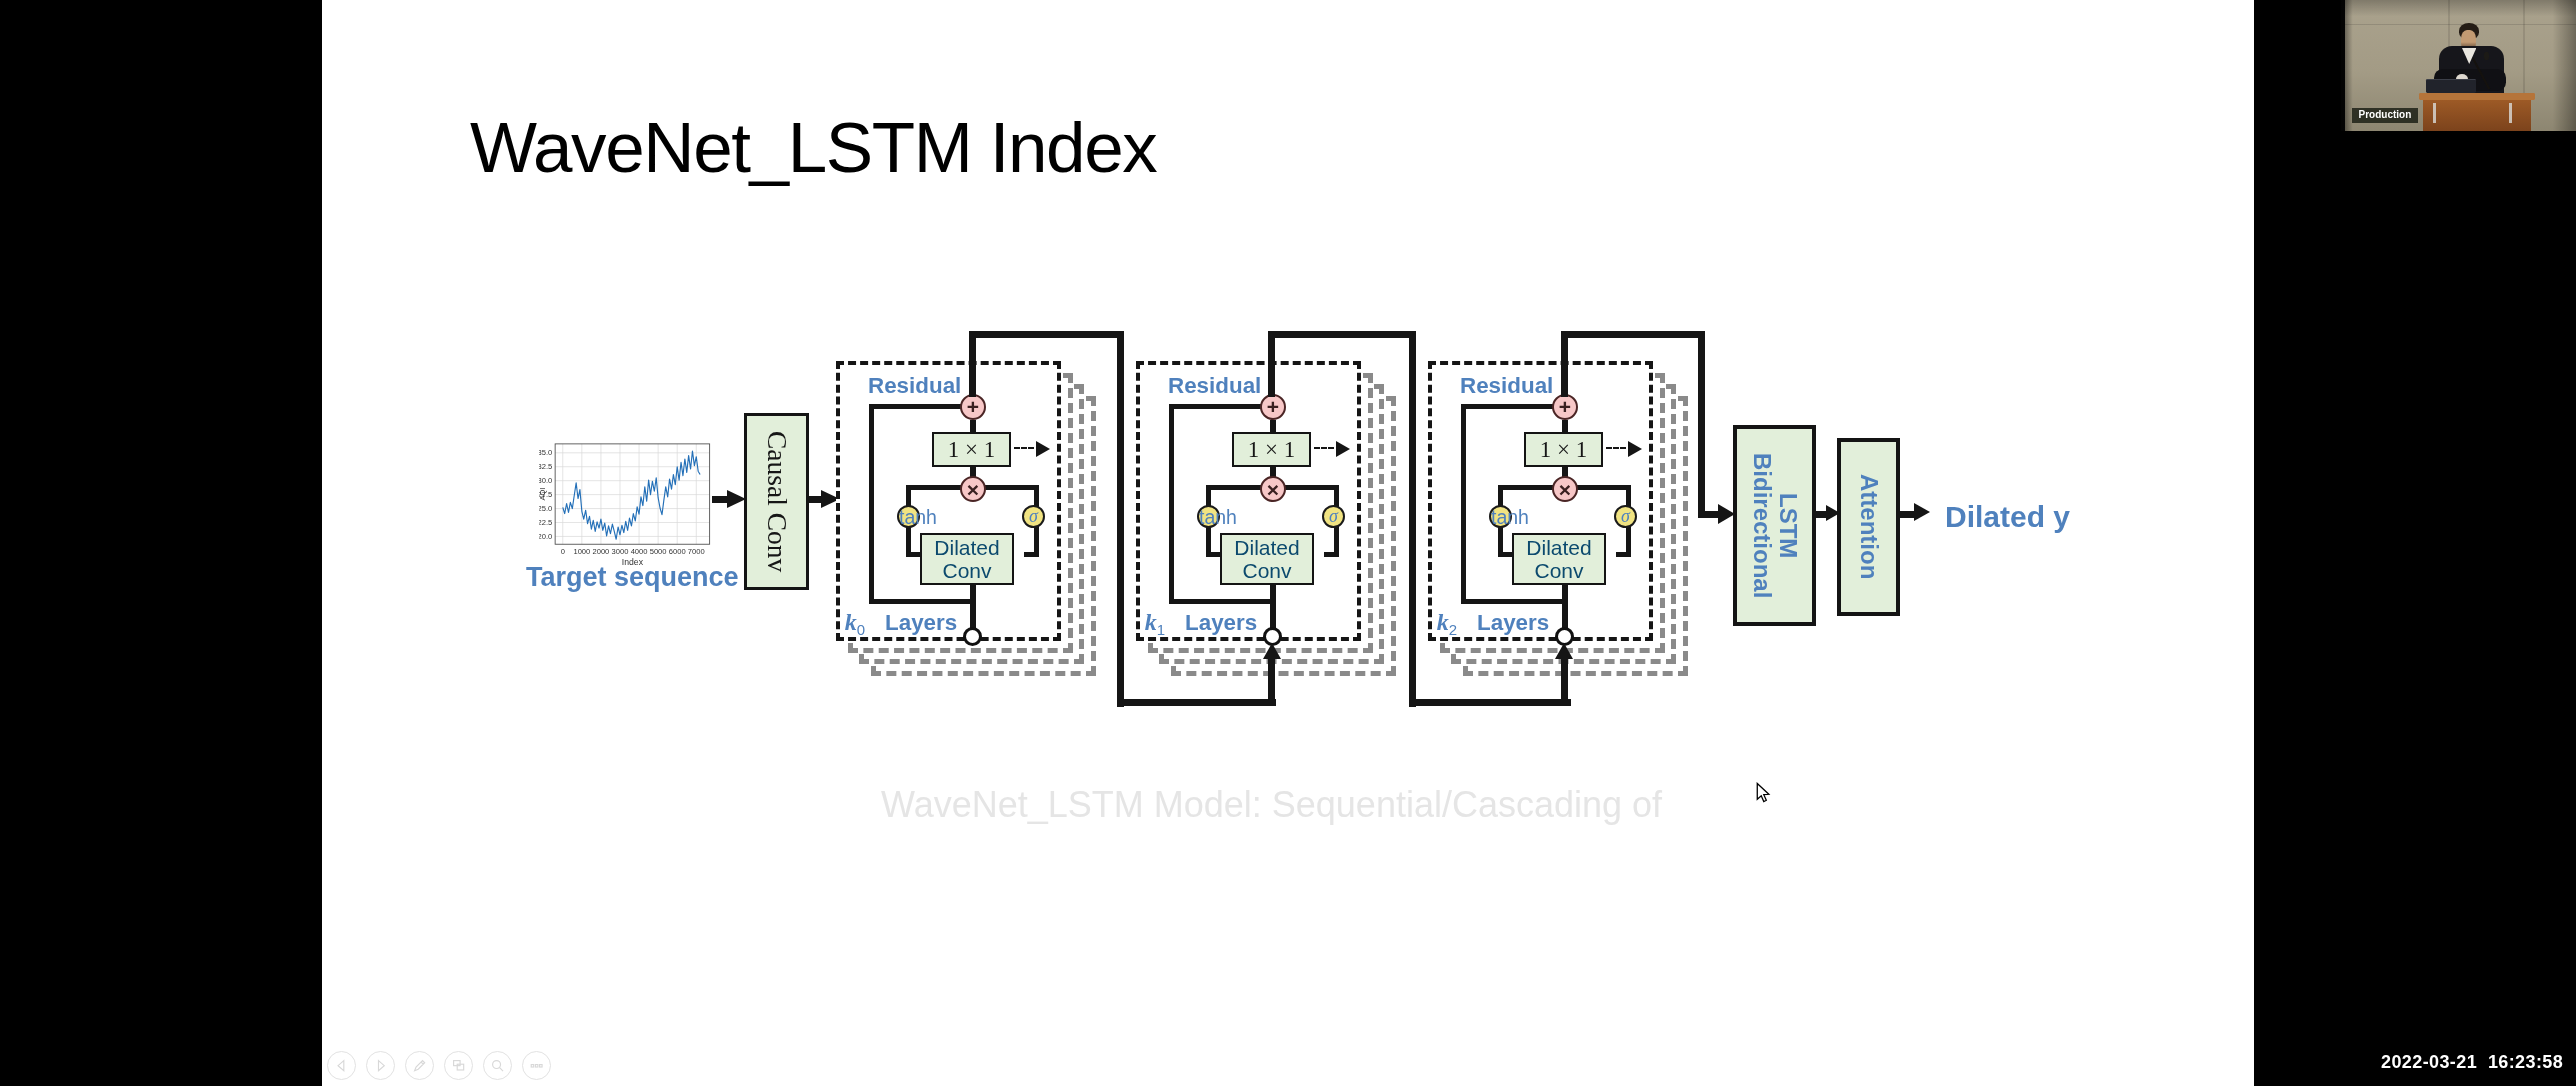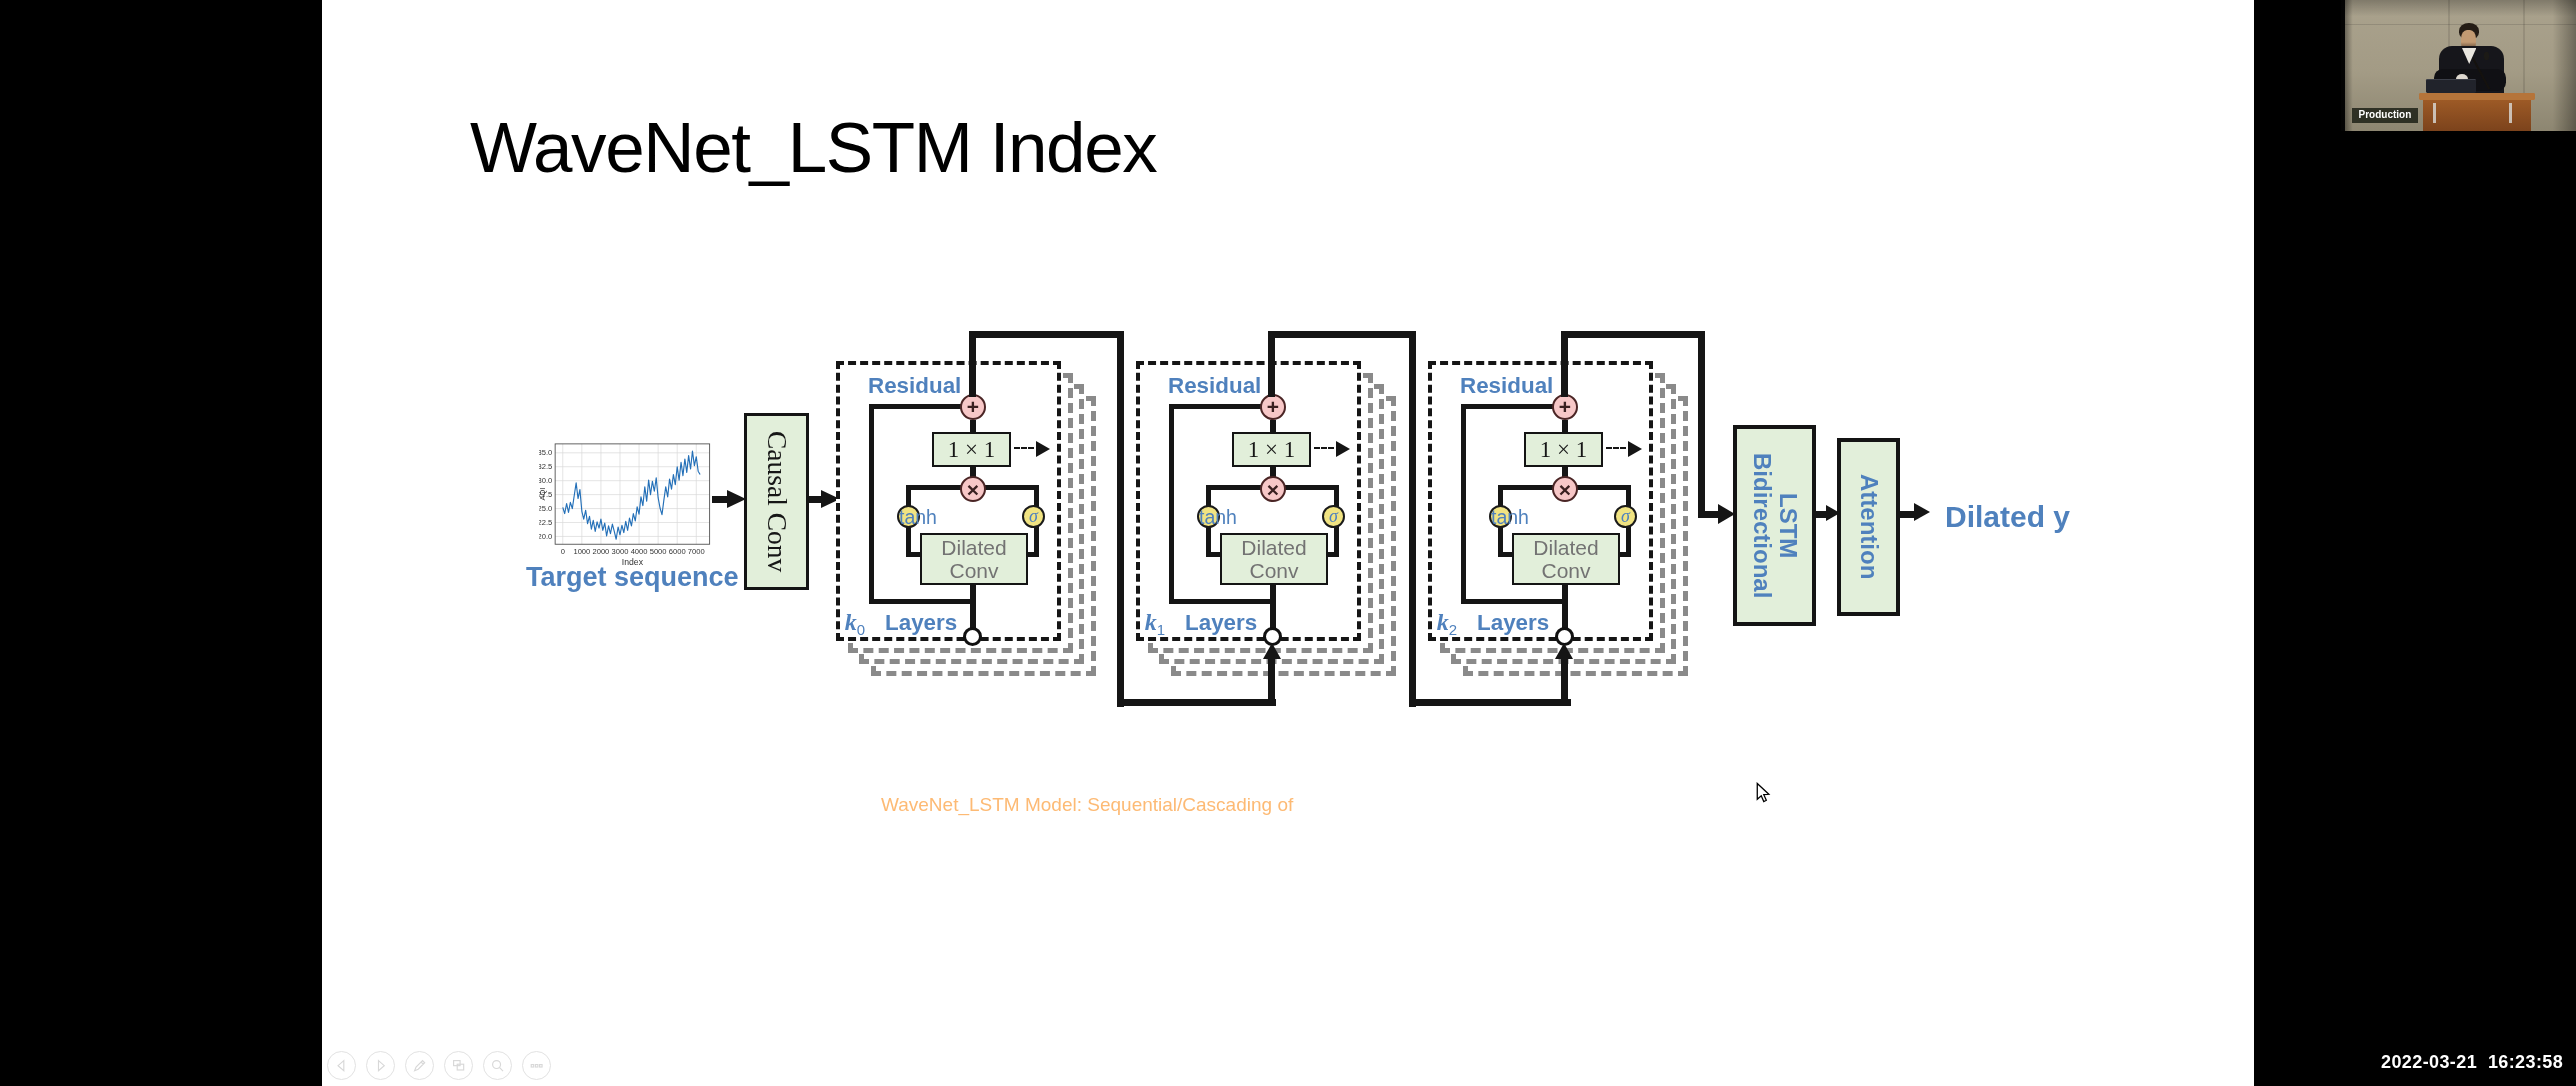--- a/index.html
+++ b/index.html
@@ -5,21 +5,21 @@
   :root{
     --box-fill:#e2efda; --pink-fill:#f7c7c7; --yellow-fill:#f0e382;
     --label-blue:#4f81bd; --echo-gray:#8a8a8a; --line-black:#151515;
   }
   *{margin:0;padding:0;box-sizing:border-box}
   html,body{width:2576px;height:1086px;background:#000;overflow:hidden;
     font-family:"Liberation Sans",sans-serif;position:relative}
   .abs{position:absolute}
   
   #slide{left:322px;top:0;width:1932px;height:1086px;background:#fff}
-  #caption{left:881px;top:782px;font-size:19px;line-height:45px;color:#fdba74}
+  #caption{left:881px;top:782px;font-size:36px;line-height:45px;color:#e5e5e5}
   
   .ln{position:absolute;background:var(--line-black)}
   .ah{position:absolute;width:0;height:0}
   .gbox{position:absolute;background:var(--box-fill);border:3.6px solid #141414}
   
   #plotwrap{left:539px;top:428px;width:181px;height:148px}
   #input-label{left:526px;top:562px;font-size:27px;font-weight:bold;color:var(--label-blue);white-space:nowrap}
   
   #causal{left:744px;top:413px;width:65px;height:177px;display:flex;align-items:center;justify-content:center}
   #causal span{writing-mode:vertical-lr;font-family:"Liberation Serif",serif;font-size:27.5px;color:#161616;white-space:nowrap}
@@ -32,22 +32,22 @@
   .node{position:absolute;border-radius:50%;display:flex;align-items:center;justify-content:center}
   .wb-plus,.wb-times{left:124px;top:32.5px;width:26px;height:26px;background:var(--pink-fill);border:2.9px solid #4a2525;
      color:#3a2020;font-size:21px;font-weight:bold;line-height:1}
   .wb-times{top:115px}
   .wb-gate{width:23px;height:23px;background:var(--yellow-fill);border:2.2px solid #1a1a1a}
   .wb-tanh{left:61px;top:144px}
   .wb-sigma{left:186px;top:144px;font-family:"Liberation Serif",serif;font-style:italic;font-size:18px;color:var(--label-blue)}
   .wb-tanhtxt{position:absolute;left:63px;top:145px;font-size:19.5px;color:var(--label-blue);z-index:6;white-space:nowrap}
   .wb-1x1{left:96px;top:71px;width:79px;height:35px;border-width:2.9px;display:flex;align-items:center;justify-content:center;
      font-family:"Liberation Serif",serif;font-size:23px;color:#161616}
-  .wb-dil{left:84px;top:172px;width:108px;height:52px;border-width:2.9px;display:flex;flex-direction:column;
-     align-items:center;justify-content:center;font-size:21px;line-height:23px;color:#737373}
+  .wb-dil{left:84px;top:172px;width:94px;height:52px;border-width:2.9px;display:flex;flex-direction:column;
+     align-items:center;justify-content:center;font-size:21px;line-height:23px;color:#0c4a6e}
   .wb-innode{position:absolute;left:127px;top:266px;width:19px;height:19px;border:3.6px solid #111;background:#fff;border-radius:50%}
   .wb-k{position:absolute;left:8.7px;top:248px;font-size:22.4px;color:var(--label-blue);white-space:nowrap}
   .wb-k i{font-family:"Liberation Serif",serif;font-weight:bold;font-size:24px}
   .wb-k sub{font-size:15px}
   .wb-k b{margin-left:20px}
   .skipdash{position:absolute;left:178px;top:86px;width:20px;border-top:2.2px dashed var(--line-black)}
   
   .c1{left:134px;top:59px;width:5.8px;height:13px}          
   .c2{left:134px;top:106px;width:5.8px;height:10px}         
   .c3{left:70px;top:124px;width:133px;height:5px}         

